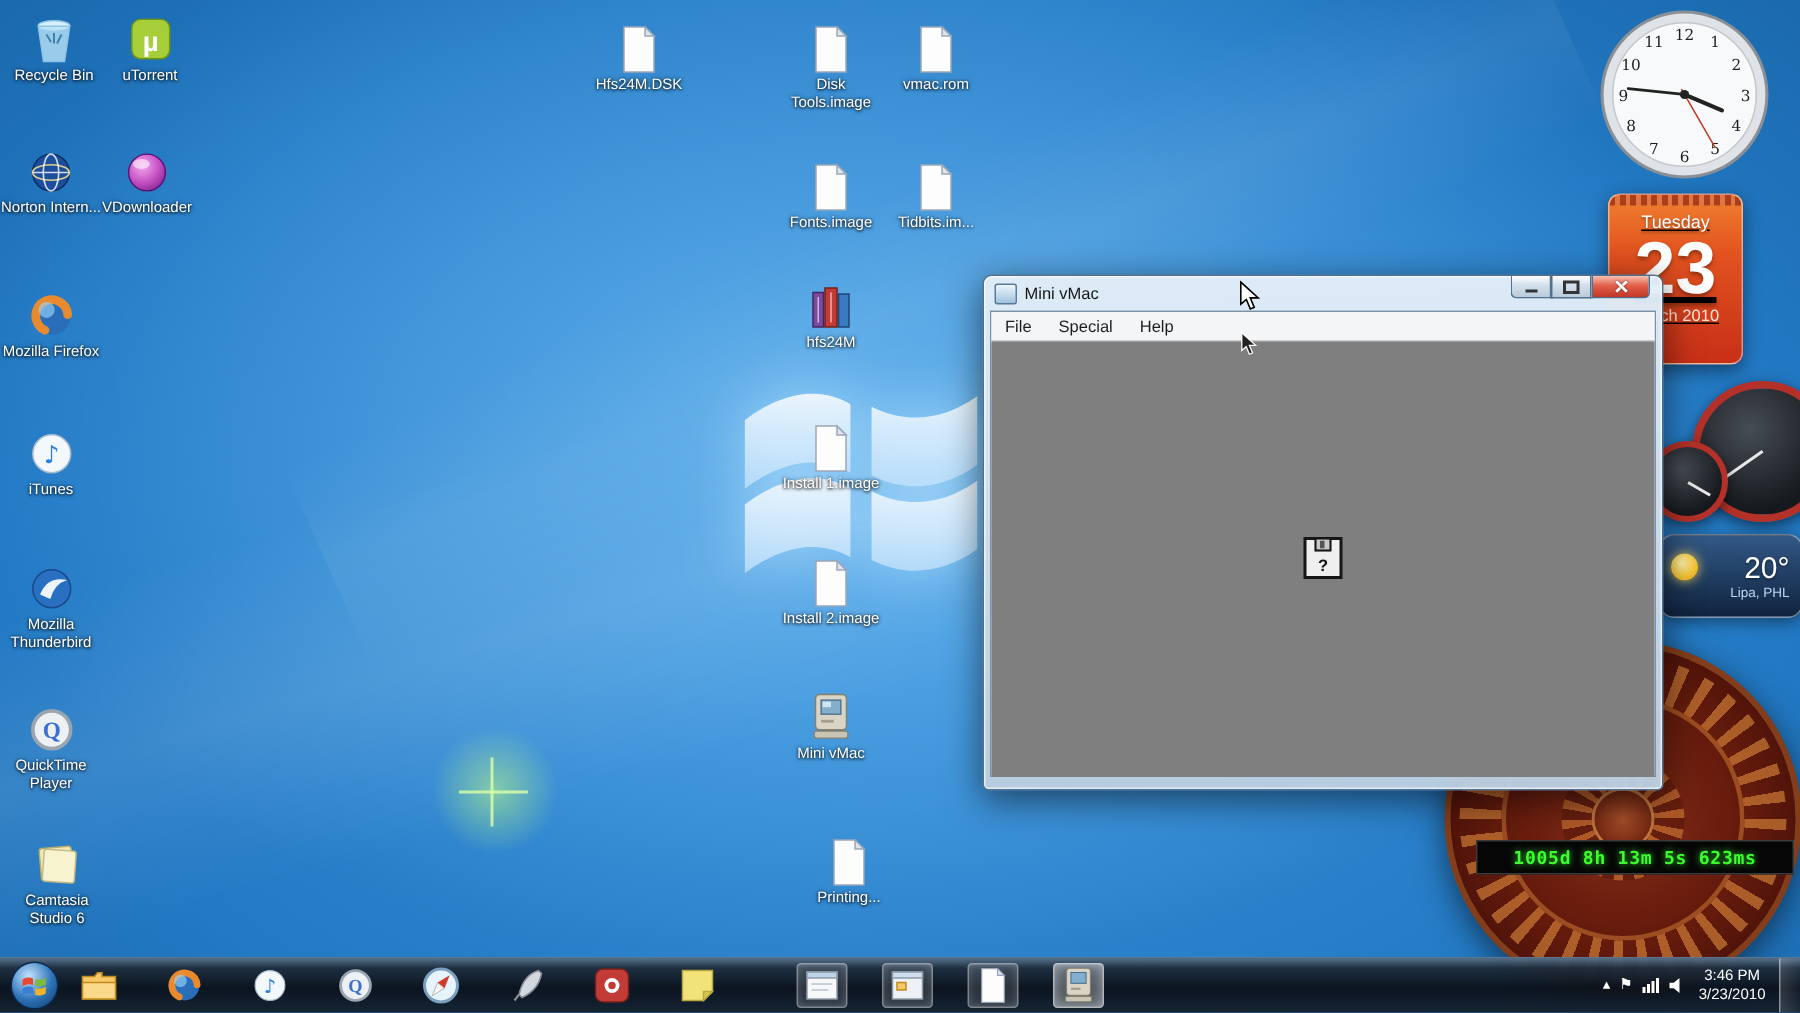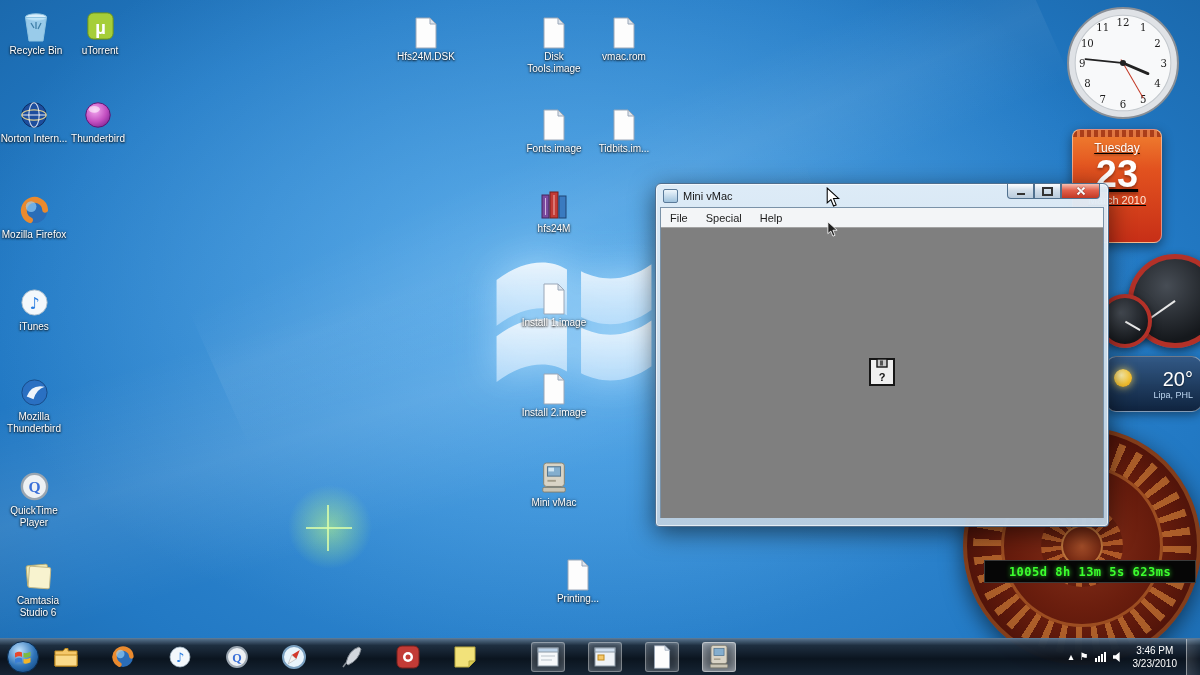--- a/index.html
+++ b/index.html
@@ -54,21 +54,21 @@
   .cursor{position:absolute;z-index:9;pointer-events:none;}
 
   
   .gadget{position:absolute;z-index:2;}
   .clock-g{left:1066px;top:6px;}
   .calendar{left:1072px;top:129px;width:88px;height:112px;border-radius:8px;
     background:linear-gradient(180deg,#f08030 0%,#e2521f 35%,#c72f17 100%);
     border:1px solid rgba(255,255,255,.45);box-shadow:0 4px 12px rgba(0,0,0,.45);overflow:hidden;text-decoration:underline;}
   .cal-binding{height:7px;background:repeating-linear-gradient(90deg,#8e2410 0 4px,#d9744a 4px 7px);opacity:.7;}
   .cal-weekday{text-align:center;color:#fff;font-size:12px;margin-top:4px;text-shadow:0 1px 2px rgba(0,0,0,.4);}
-  .cal-day{text-align:center;color:#fff;font-size:38px;font-weight:bold;line-height:1.02;text-shadow:0 2px 3px rgba(0,0,0,.35);}
+  .cal-day{text-align:center;color:#fff;font-size:49px;font-weight:bold;line-height:1.02;text-shadow:0 2px 3px rgba(0,0,0,.35);}
   .cal-month{text-align:center;color:#ffe9d8;font-size:11px;}
   .cpu{left:1098px;top:246px;width:102px;height:104px;}
   .gauge{position:absolute;border-radius:50%;background:radial-gradient(circle at 40% 32%,#474d55,#15181c 72%);
     box-shadow:0 3px 9px rgba(0,0,0,.55);}
   .gauge .needle{position:absolute;left:calc(50% - 1px);bottom:50%;width:2px;height:38%;background:#e8e8e8;
     transform-origin:bottom center;}
   .gauge.big{left:30px;top:8px;width:84px;height:84px;border:5px solid #b33128;}
   .gauge.small{left:0px;top:48px;width:46px;height:46px;border:4px solid #b33128;}
   .weather{left:1106px;top:356px;width:94px;height:54px;border-radius:10px;display:flex;align-items:center;
     background:linear-gradient(180deg,rgba(52,86,128,.92),rgba(14,30,54,.94));
@@ -178,21 +178,21 @@
           <radialGradient id="vd" cx="0.38" cy="0.32" r="0.85">
         <stop offset="0" stop-color="#f4a7ef"></stop>
             <stop offset="0.55" stop-color="#c24ec0"></stop>
             <stop offset="1" stop-color="#6e1a86"></stop>
       </radialGradient>
         </defs>
       <circle cx="17" cy="17" r="13" fill="url(#vd)" stroke="#5a1270"></circle>
       <ellipse cx="13" cy="11" rx="6" ry="3.5" fill="rgba(255,255,255,.55)"></ellipse>
     </svg>
   </div>
-  <div class="lbl">Thunderbird</div>
+  <div class="lbl">VDownloader</div>
 </div>
 
 <div class="dicon" style="left:0px;top:192px">
   <div class="ic">
     <svg width="33" height="33" viewBox="0 0 34 34">
       <circle cx="17" cy="17" r="13" fill="#2a6db8"></circle>
       <circle cx="17" cy="17" r="11" fill="none" stroke="#ea8a2e" stroke-width="6" stroke-dasharray="46 32" stroke-linecap="round" transform="rotate(115 17 17)"></circle>
       <circle cx="13.5" cy="13" r="5.5" fill="rgba(150,210,250,.65)"></circle>
     </svg>
   </div>
@@ -328,21 +328,21 @@
       <rect x="5" y="2" width="22" height="25" rx="3" fill="#d9d4c6" stroke="#84806f"></rect>
       <rect x="9" y="6" width="14" height="10" fill="#84aece" stroke="#4f718c"></rect>
       <rect x="10" y="7" width="6" height="4" fill="#cfe6f4"></rect>
       <rect x="9" y="20" width="9" height="2" fill="#a39d8b"></rect>
       <rect x="4" y="28" width="24" height="5" rx="1.5" fill="#c9c4b4" stroke="#84806f"></rect>
     </svg>
   </div>
   <div class="lbl">Mini vMac</div>
 </div>
 
-<div class="dicon" style="left:544px;top:556px">
+<div class="dicon" style="left:532px;top:556px">
   <div class="ic">
     <svg width="26" height="32" viewBox="0 0 26 32">
       <path d="M3,1 L17,1 L23,7 L23,31 L3,31 Z" fill="#fdfdfd" stroke="#9aa7b8"></path>
       <path d="M17,1 L17,7 L23,7 Z" fill="#dde4ec" stroke="#9aa7b8"></path>
     </svg>
   </div>
   <div class="lbl">Printing...</div>
 </div>
 
 <div class="gadget clock-g">

